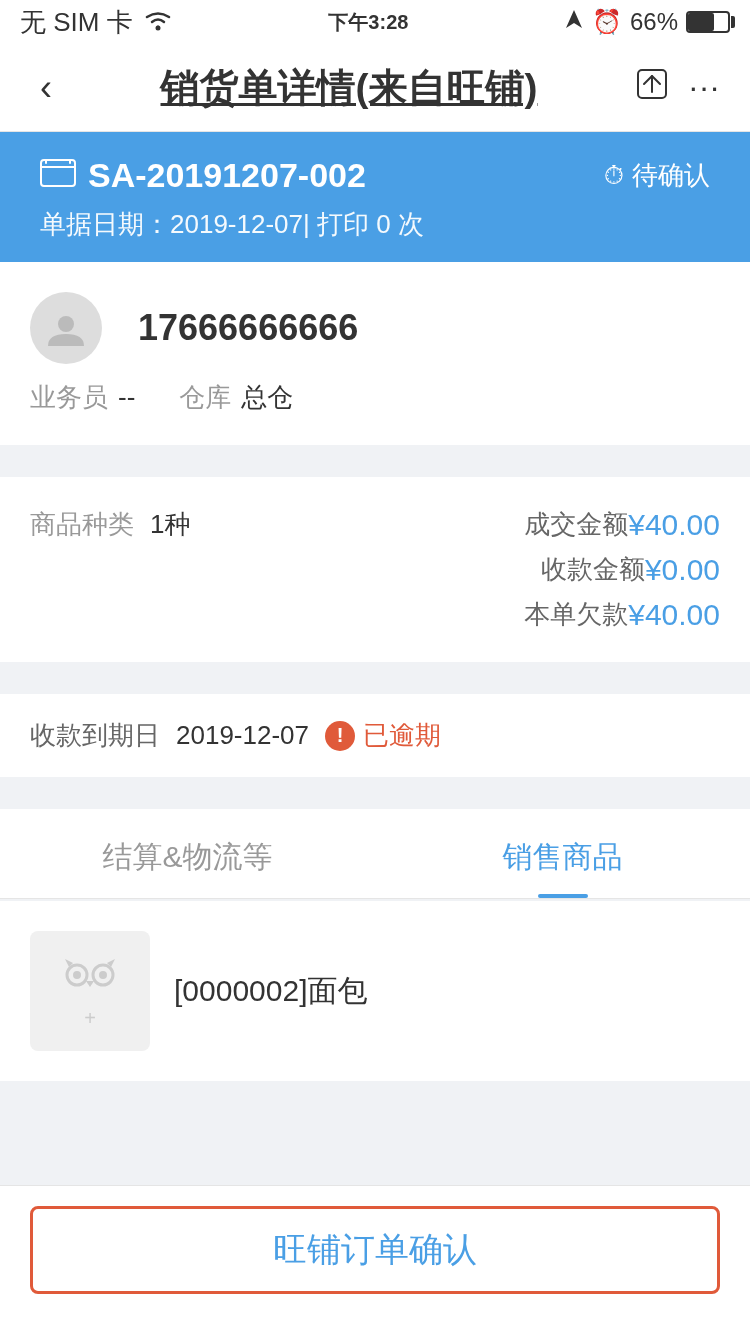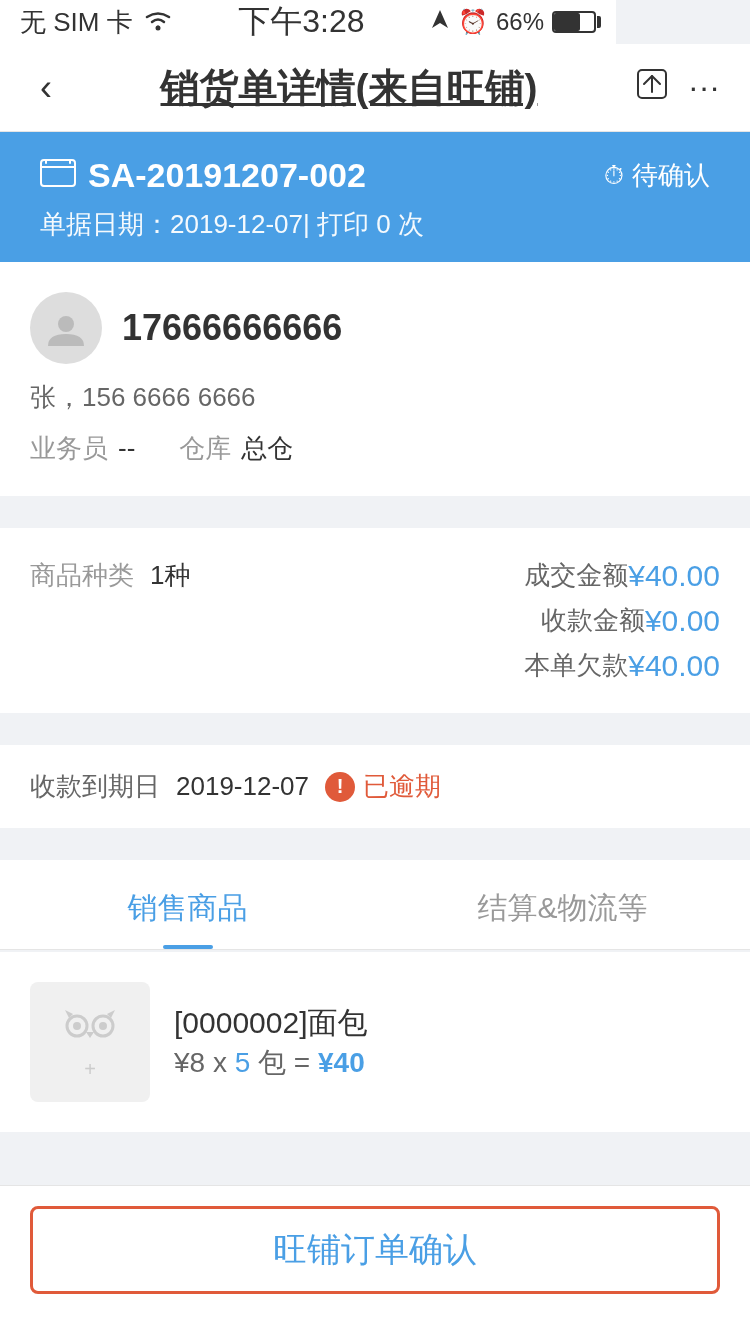--- a/index.html
+++ b/index.html
@@ -9,38 +9,38 @@
       min-height: 1334px;
       font-family: -apple-system, "PingFang SC", "Helvetica Neue", sans-serif;
       background: #f0f2f5;
       font-size: 28px;
       color: #333;
       position: relative;
     }
 
     
     .status-bar {
-      width: 616px;
+      width: 750px;
       height: 44px;
       background: #fff;
       display: flex;
       align-items: center;
       justify-content: space-between;
       padding: 0 20px;
       font-size: 26px;
       font-weight: 500;
     }
     .status-left {
       display: flex;
       align-items: center;
       gap: 10px;
     }
     .status-center {
-      font-size: 32px;
-      font-weight: 400;
+      font-size: 20px;
+      font-weight: 700;
     }
     .status-right {
       display: flex;
       align-items: center;
       gap: 8px;
       font-size: 24px;
     }
     .battery-icon {
       display: inline-block;
       width: 44px;
@@ -135,21 +135,21 @@
 
     
     .customer-card {
       background: #fff;
       padding: 30px;
       margin-bottom: 16px;
     }
     .customer-top {
       display: flex;
       align-items: center;
-      gap: 20px;
+      gap: 36px;
       margin-bottom: 16px;
     }
     .avatar {
       width: 72px;
       height: 72px;
       border-radius: 50%;
       background: #ddd;
       display: flex;
       align-items: center;
       justify-content: center;
@@ -460,21 +460,20 @@
 <div class="customer-card">
   <div class="customer-top">
     <div class="avatar">
       <svg width="40" height="40" viewBox="0 0 40 40" fill="none">
         <circle cx="20" cy="16" r="8" fill="#bbb"></circle>
         <path d="M2 38 Q2 26 20 26 Q38 26 38 38" fill="#bbb"></path>
       </svg>
     </div>
     <span class="customer-name">17666666666</span>
   </div>
-  <div class="customer-detail">张，156 6666 6666</div>
   <div class="customer-meta">
     <div class="meta-item">
       <span class="meta-label">业务员</span>
       <span class="meta-value">--</span>
     </div>
     <div class="meta-item">
       <span class="meta-label">仓库</span>
       <span class="meta-value">总仓</span>
     </div>
   </div>
@@ -511,25 +510,25 @@
   <div class="overdue-badge">
     <div class="overdue-icon">!</div>
     <span>已逾期</span>
   </div>
 </div>
 
 <div class="divider"></div>
 
 <div class="tabs-container">
   <div class="tabs-row">
+    <div class="tab-item">
+      <span>结算&amp;物流等</span>
+    </div>
     <div class="tab-item active">
       <span>销售商品</span>
-    </div>
-    <div class="tab-item">
-      <span>结算&amp;物流等</span>
     </div>
   </div>
 </div>
 
 <div class="product-list">
   <div class="product-item">
     <div class="product-thumb">
       <div class="product-thumb-inner">
         <svg width="70" height="50" viewBox="0 0 70 50" fill="none">
 
@@ -541,28 +540,20 @@
           <path d="M31 28 L35 34 L39 28 Z" fill="#ccc"></path>
 
           <path d="M14 14 L10 6 L18 10 Z" fill="#ccc"></path>
           <path d="M56 14 L60 6 L52 10 Z" fill="#ccc"></path>
         </svg>
         <span class="brand-plus">+</span>
       </div>
     </div>
     <div class="product-info">
       <div class="product-name">[0000002]面包</div>
-      <div class="product-price">
-        <span>¥8</span>
-        <span> x </span>
-        <span class="price-qty">5</span>
-        <span>包</span>
-        <span> = </span>
-        <span class="price-highlight">¥40</span>
-      </div>
     </div>
   </div>
 </div>
 
 <div class="bottom-spacer"></div>
 
 <div class="bottom-bar">
   <button class="confirm-btn">旺铺订单确认</button>
 </div>
 

